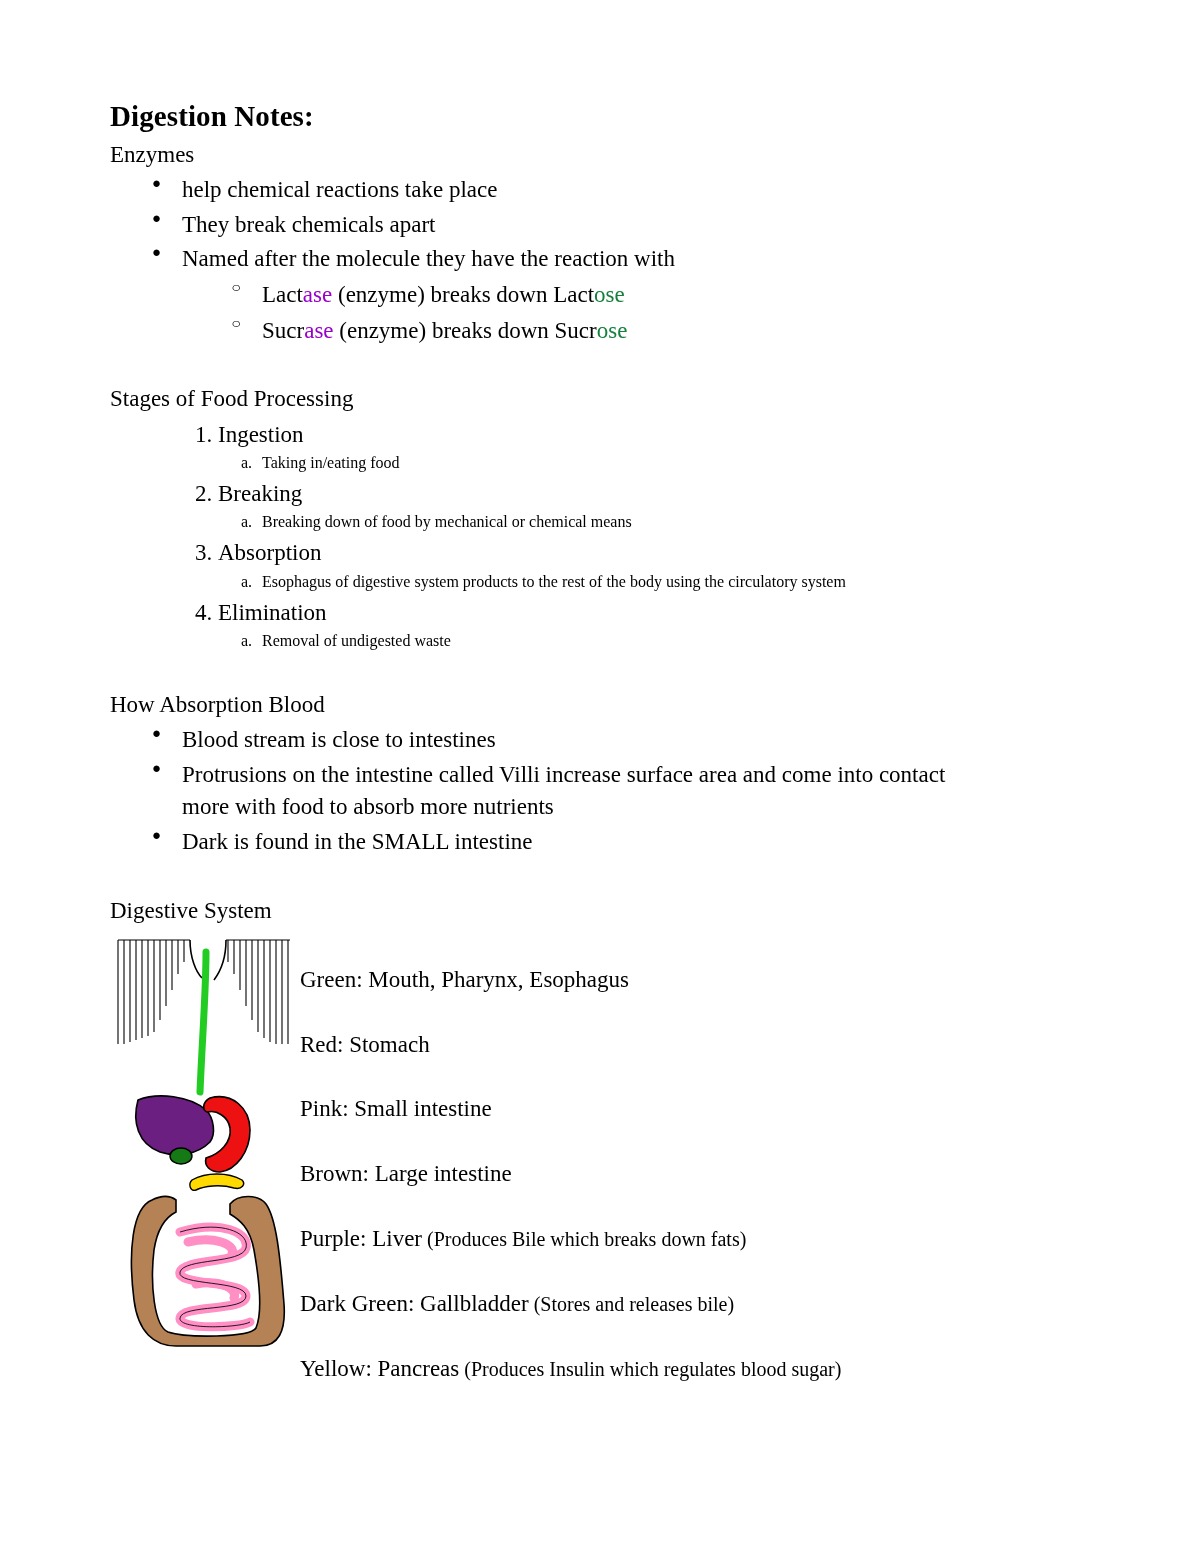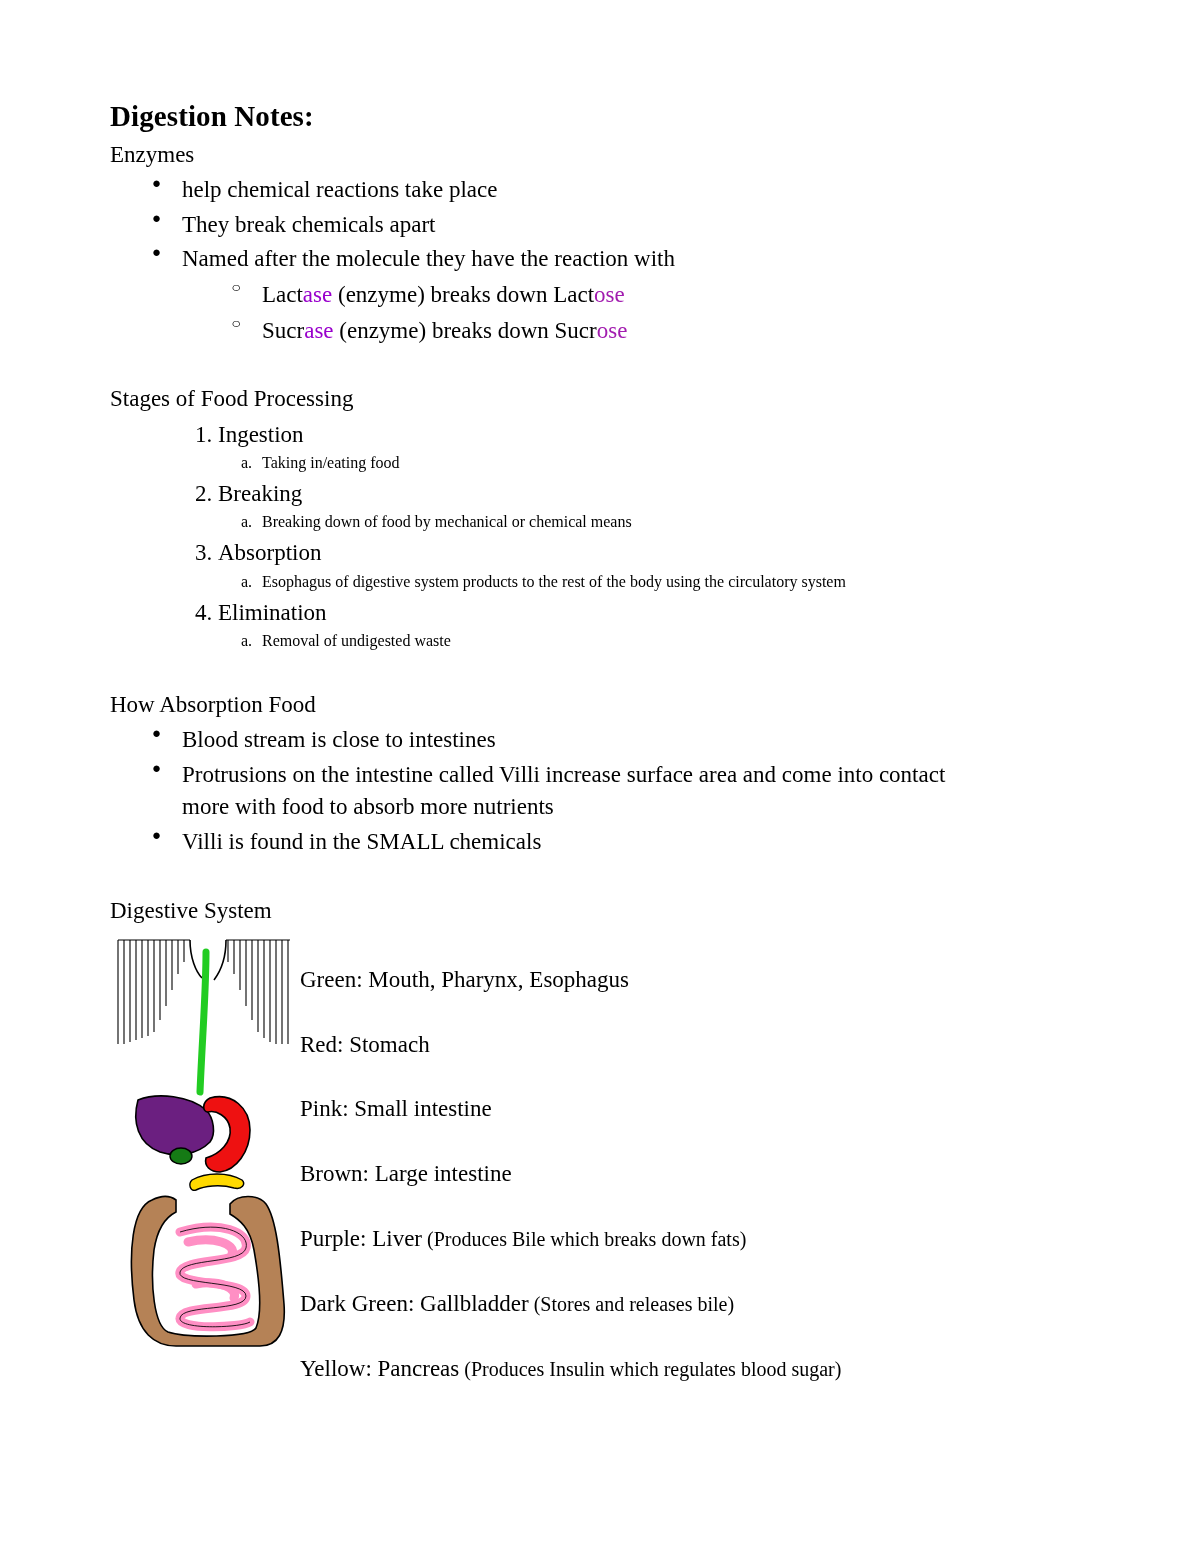--- a/index.html
+++ b/index.html
@@ -87,21 +87,21 @@
     margin: 0 0 2px 0;
     padding-left: 38px;
     font-size: 16px;
     line-height: 1.5;
     list-style-type: lower-alpha;
   }
   ol.lettered > li {
     padding-left: 6px;
   }
   .spacer-lg { height: 34px; }
-  .hl-pink { color: #a21caf; }
+  .hl-pink { color: #15803d; }
   .hl-purple { color: #9900cc; }
 
   
   .figure-row {
     display: flex;
     align-items: flex-start;
     margin-top: 4px;
   }
   .figure-box {
     width: 190px;
@@ -167,25 +167,25 @@
     <li>
       <span>Elimination</span>
       <ol class="lettered">
         <li>Removal of undigested waste</li>
       </ol>
     </li>
   </ol>
 
   <div class="spacer-lg"></div>
 
-  <div class="section-head">How Absorption Food</div>
+  <div class="section-head">How Absorption Blood</div>
   <ul class="bullets">
     <li>Blood stream is close to intestines</li>
     <li>Protrusions on the intestine called Villi increase surface area and come into contact more with food to absorb more nutrients</li>
-    <li>Villi is found in the SMALL chemicals</li>
+    <li>Dark is found in the SMALL intestine</li>
   </ul>
 
   <div class="spacer-lg"></div>
 
   <div class="section-head">Digestive System</div>
 
   <div class="figure-row">
     <div class="figure-box">
       <svg width="190" height="430" viewBox="0 0 190 430" xmlns="http://www.w3.org/2000/svg">
 

